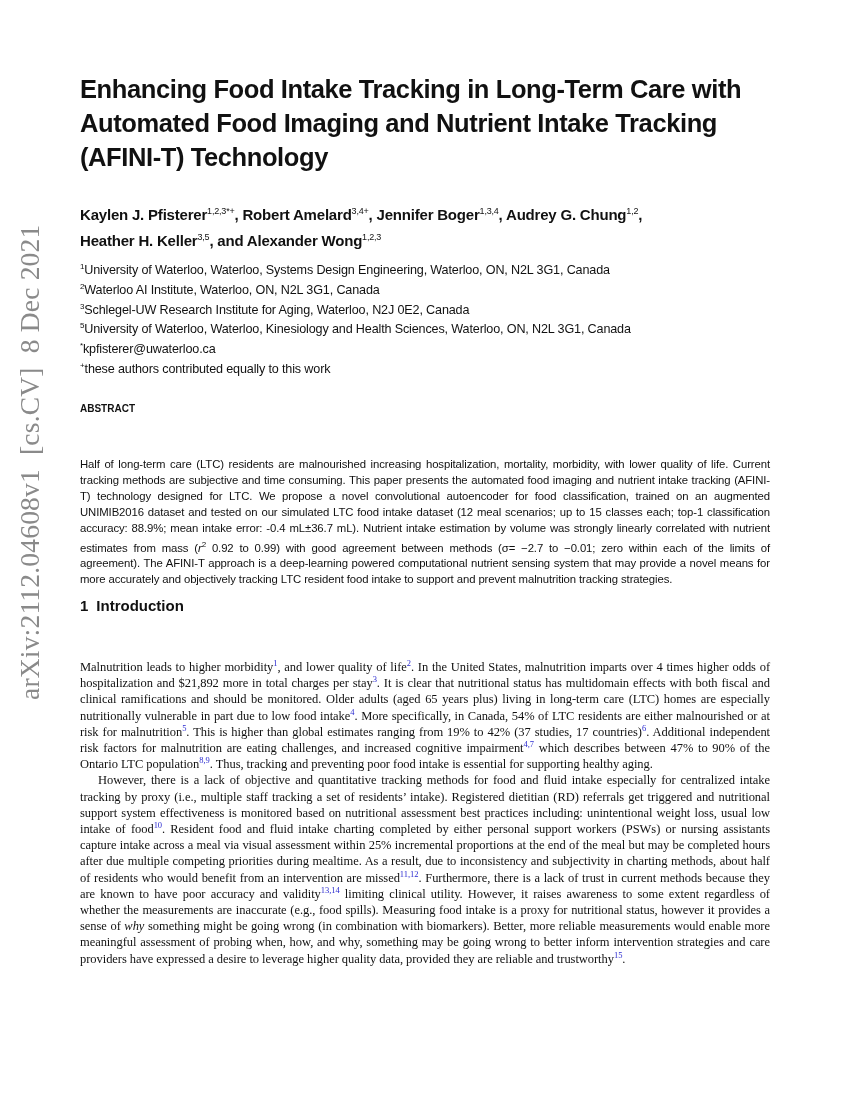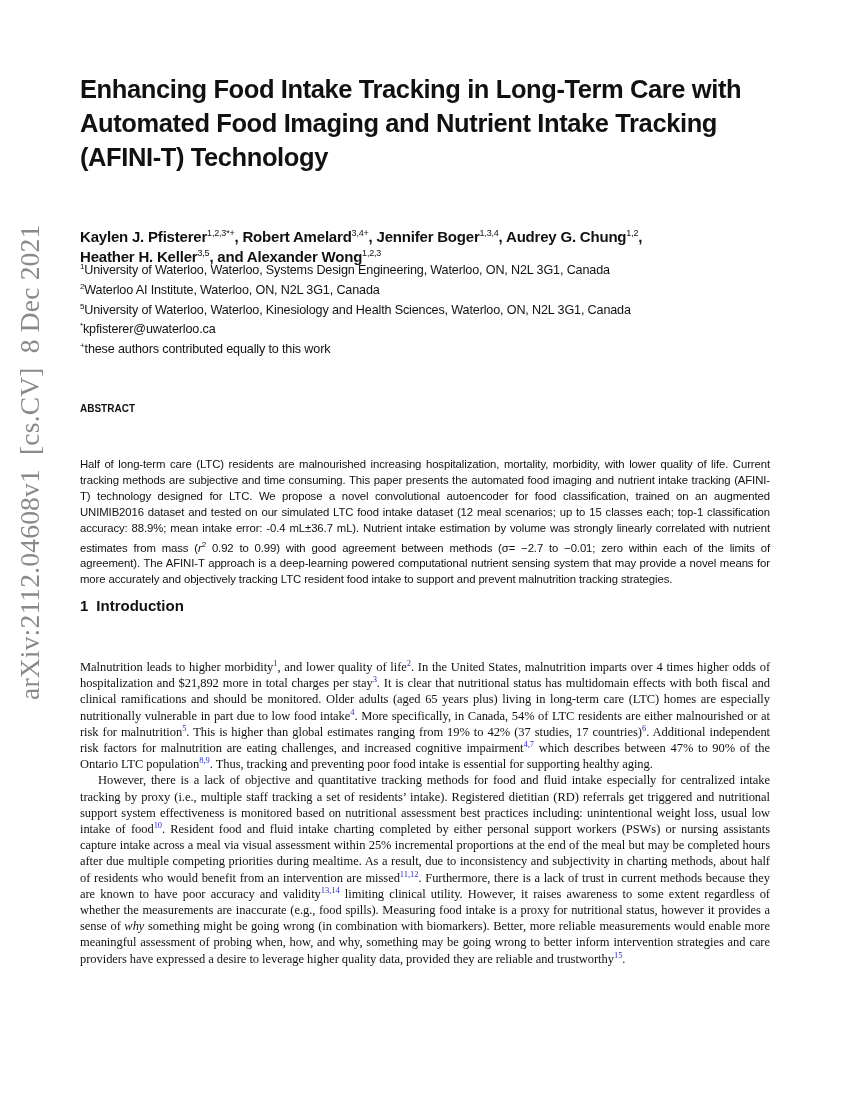--- a/index.html
+++ b/index.html
@@ -12,21 +12,21 @@
   }
   #arxiv-stamp span { margin-right: 14px; }
   .title {
     position: absolute; left: 80px; top: 72px; width: 700px;
     font-family: "Liberation Sans", sans-serif; font-weight: bold;
     font-size: 25.5px; line-height: 34px; letter-spacing: -0.4px; margin: 0;
   }
   .authors {
     position: absolute; left: 80px; top: 200px; width: 700px;
     font-family: "Liberation Sans", sans-serif; font-weight: bold;
-    font-size: 15px; line-height: 16px; letter-spacing: -0.2px; margin-top: 25px;
+    font-size: 15px; line-height: 22px; letter-spacing: -0.2px;
   }
   .authors sup { font-weight: normal; font-size: 9px; }
   .affils {
     position: absolute; left: 80px; top: 259px; width: 700px;
     font-family: "Liberation Sans", sans-serif; font-size: 12.6px; line-height: 16.6px;
     letter-spacing: -0.15px;
   }
   .affils div { white-space: nowrap; }
   .affils sup { font-size: 8px; }
   .abstract-heading {
@@ -60,20 +60,21 @@
   <span>arXiv:2112.04608v1</span><span>[cs.CV]</span><span>8 Dec 2021</span>
 </div>
 
 <h1 class="title">Enhancing Food Intake Tracking in Long-Term Care with Automated Food Imaging and Nutrient Intake Tracking (AFINI-T) Technology</h1>
 
 <div class="authors" id="authors"><span>Kaylen J. Pfisterer</span><sup>1,2,3*+</sup>, <span>Robert Amelard</span><sup>3,4+</sup>, <span>Jennifer Boger</span><sup>1,3,4</sup>, <span>Audrey G. Chung</span><sup>1,2</sup>,<br><span>Heather H. Keller</span><sup>3,5</sup>, and <span>Alexander Wong</span><sup>1,2,3</sup></div>
 
 <div class="affils" id="affils">
     <div><sup>1</sup>University of Waterloo, Waterloo, Systems Design Engineering, Waterloo, ON, N2L 3G1, Canada</div>
     <div><sup>2</sup>Waterloo AI Institute, Waterloo, ON, N2L 3G1, Canada</div>
+    <div><sup>3</sup>Schlegel-UW Research Institute for Aging, Waterloo, N2J 0E2, Canada</div>
     <div><sup>5</sup>University of Waterloo, Waterloo, Kinesiology and Health Sciences, Waterloo, ON, N2L 3G1, Canada</div>
     <div><sup>*</sup>kpfisterer@uwaterloo.ca</div>
     <div><sup>+</sup>these authors contributed equally to this work</div>
   </div>
 
 <h2 class="abstract-heading">ABSTRACT</h2>
 
 <p class="abstract-body" id="abstract">Half of long-term care (LTC) residents are malnourished increasing hospitalization, mortality, morbidity, with lower quality of life. Current tracking methods are subjective and time consuming. This paper presents the automated food imaging and nutrient intake tracking (AFINI-T) technology designed for LTC. We propose a novel convolutional autoencoder for food classification, trained on an augmented UNIMIB2016 dataset and tested on our simulated LTC food intake dataset (12 meal scenarios; up to 15 classes each; top-1 classification accuracy: 88.9%; mean intake error: -0.4 mL±36.7 mL). Nutrient intake estimation by volume was strongly linearly correlated with nutrient estimates from mass (<em>r</em><sup style="font-size: 8px;">2</sup> 0.92 to 0.99) with good agreement between methods (σ= −2.7 to −0.01; zero within each of the limits of agreement). The AFINI-T approach is a deep-learning powered computational nutrient sensing system that may provide a novel means for more accurately and objectively tracking LTC resident food intake to support and prevent malnutrition tracking strategies.</p>
 
 <h2 class="section-heading">

